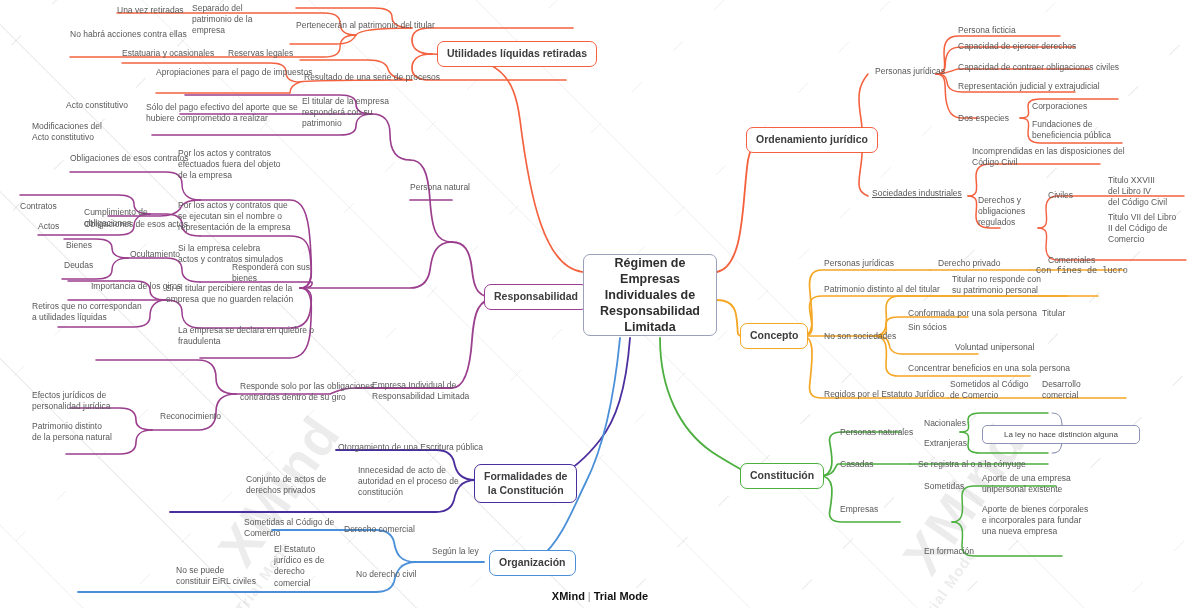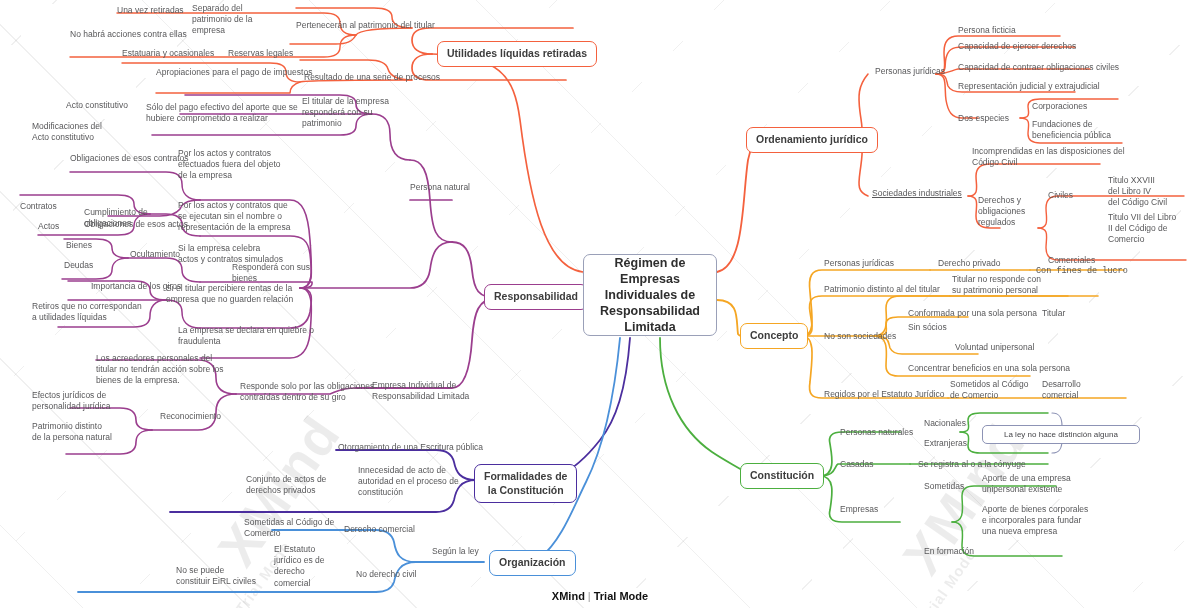--- a/index.html
+++ b/index.html
@@ -398,23 +398,20 @@
   <div class="lbl" style="left:130px; top:249px;">Ocultamiento</div>
   <div class="lbl" style="left:66px; top:240px;">Bienes</div>
   <div class="lbl" style="left:64px; top:260px;">Deudas</div>
 
   <div class="lbl" style="left:52px; top:281px;padding-left:39px;">Importancia de los giros</div>
   <div class="lbl" style="left:32px; top:301px;">Retiros que no correspondan
 a utilidades líquidas</div>
 
   <div class="lbl" style="left:240px; top:381px;">Responde solo por las obligaciones
 contraídas dentro de su giro</div>
-  <div class="lbl" style="left:96px; top:353px;">Los acreedores personales del
-titular no tendrán acción sobre los
-bienes de la empresa.</div>
 
   <div class="lbl" style="left:160px; top:411px;">Reconocimiento</div>
   <div class="lbl" style="left:32px; top:390px;">Efectos jurídicos de
 personalidad jurídica</div>
   <div class="lbl" style="left:32px; top:421px;">Patrimonio distinto
 de la persona natural</div>
 
   <div class="lbl" style="left:338px; top:442px;">Otorgamiento de una Escritura pública</div>
   <div class="lbl" style="left:358px; top:465px;">Innecesidad de acto de
 autoridad en el proceso de

